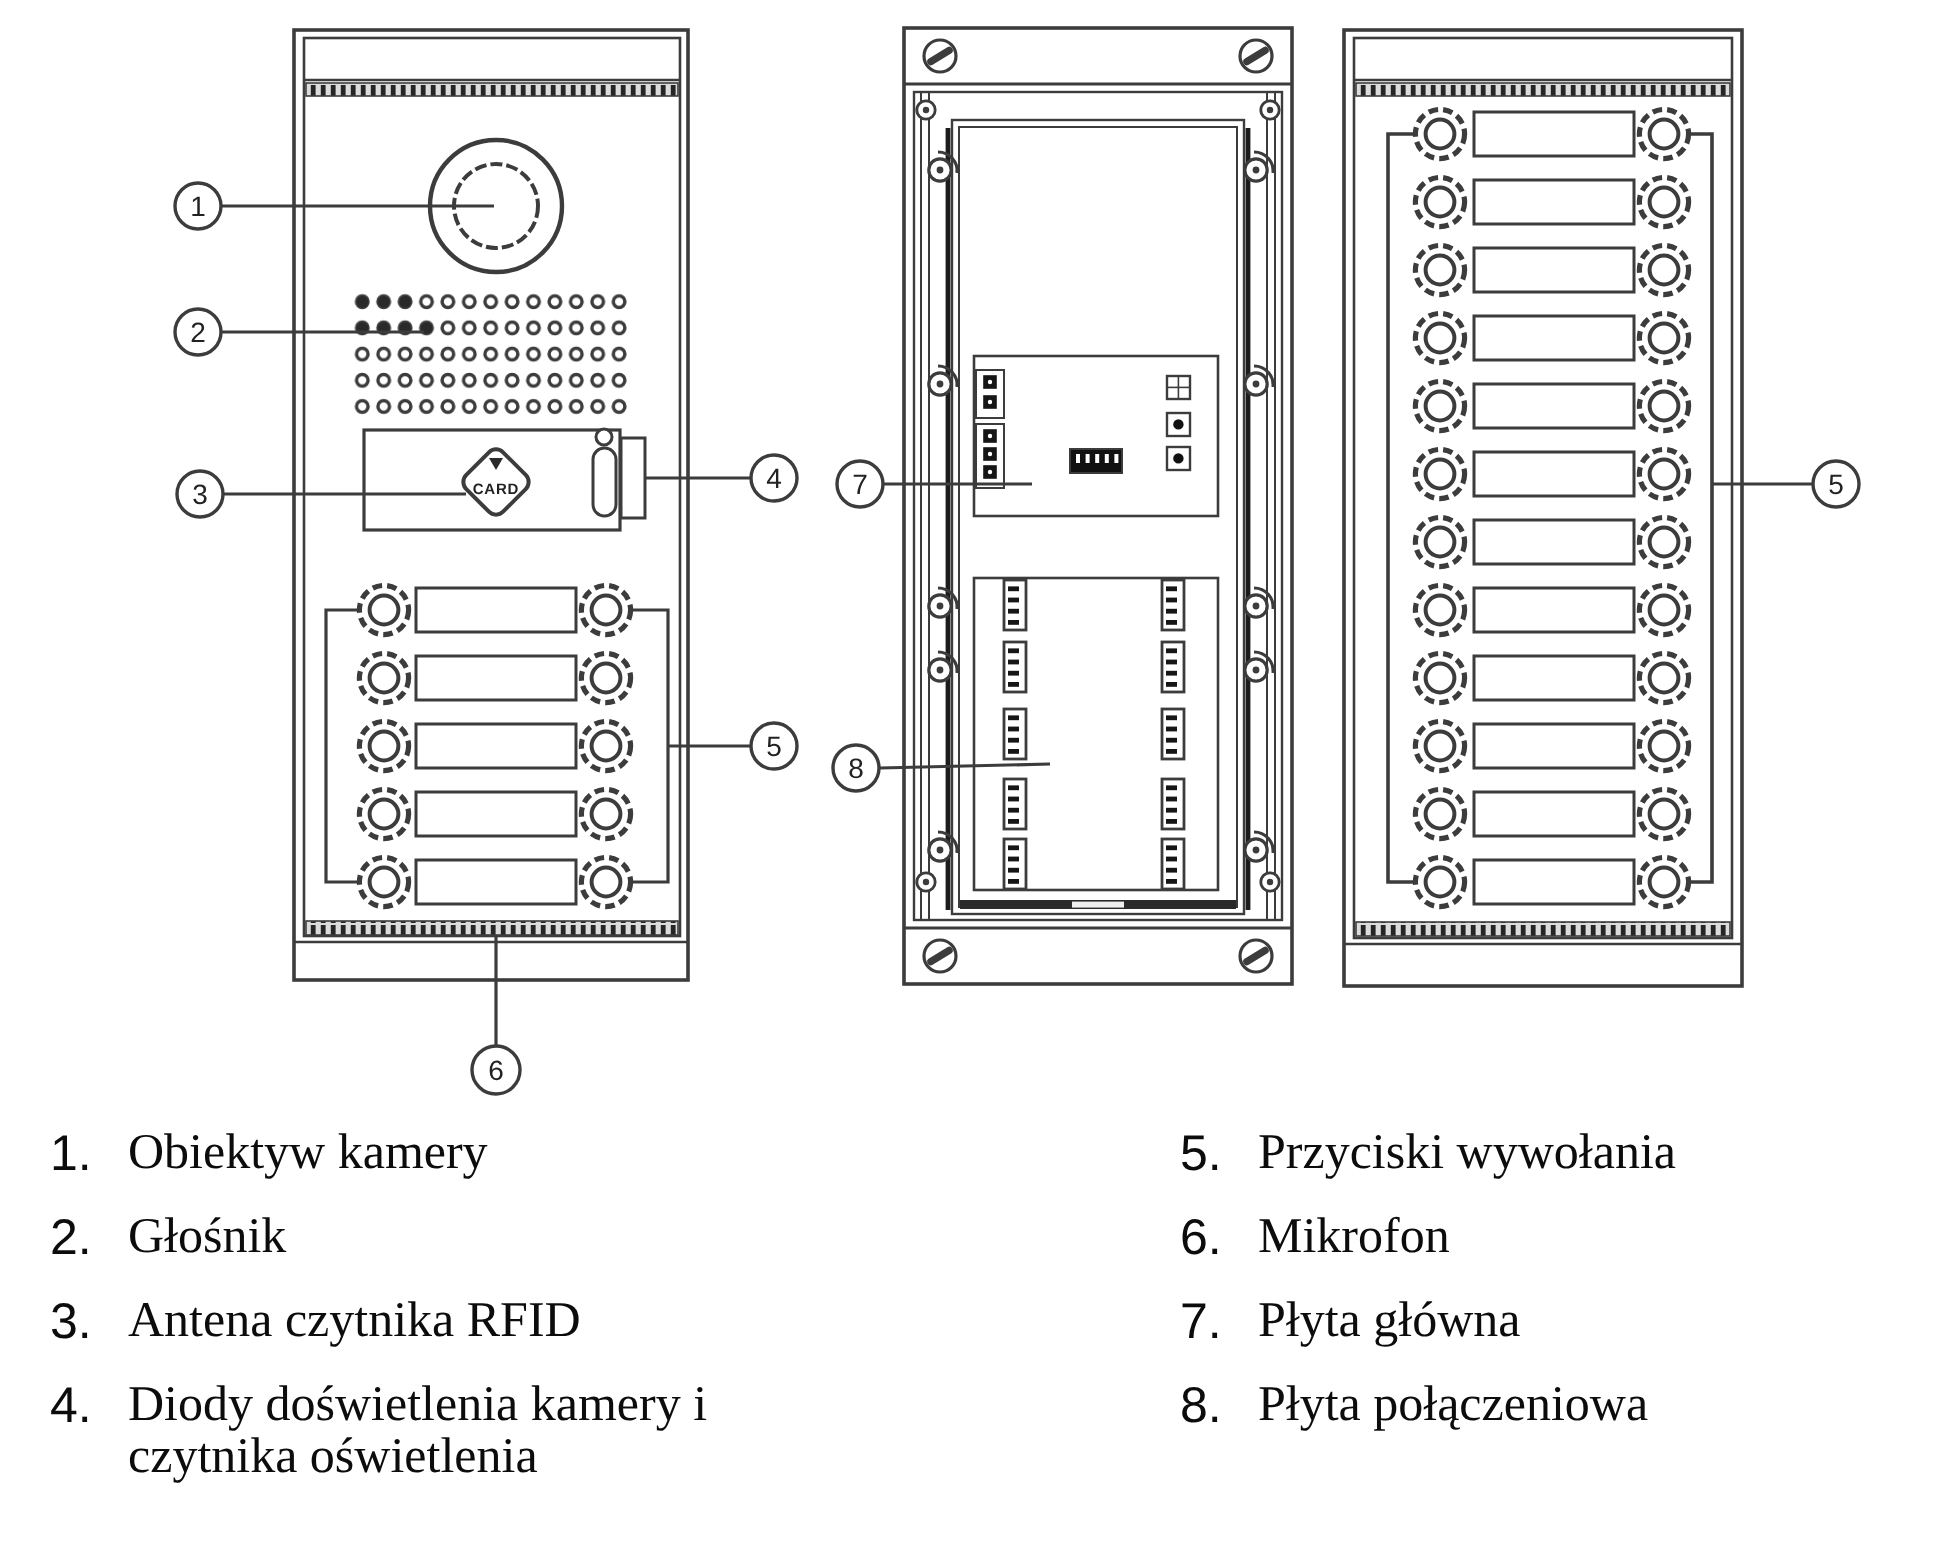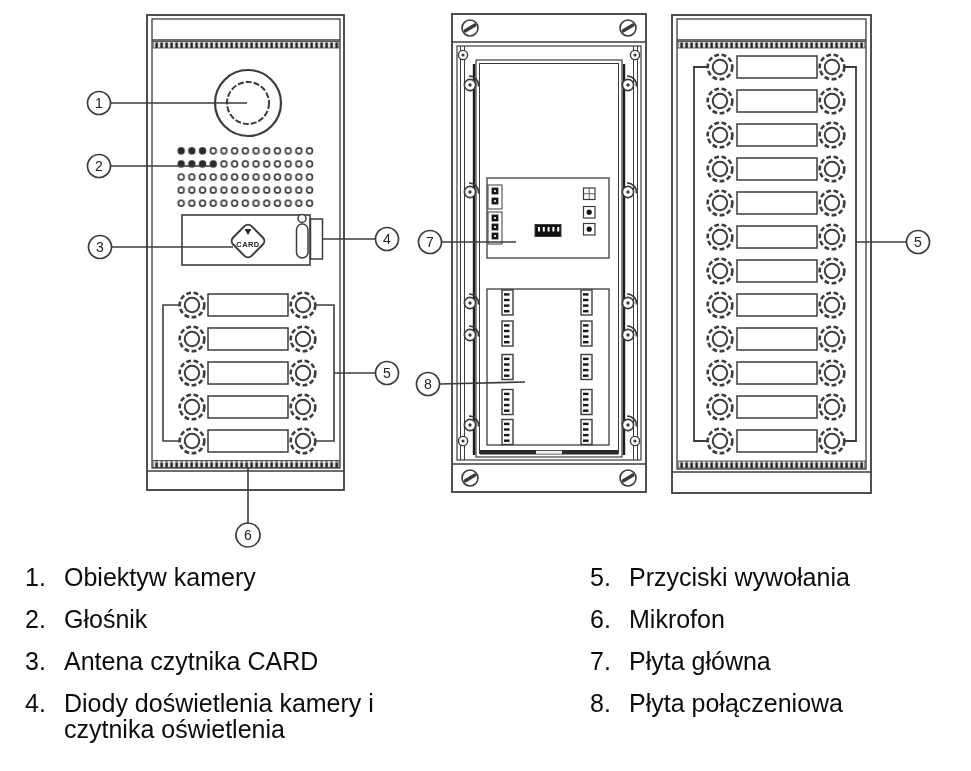--- a/index.html
+++ b/index.html
@@ -2,21 +2,21 @@
 <html><head>
 <meta charset="utf-8">
 <style>
   html,body{margin:0;padding:0;background:#ffffff;}
   #page{position:relative;width:971px;height:771px;background:#fff;overflow:hidden;
         font-family:"Liberation Sans",sans-serif;}
   #figure{position:absolute;left:0;top:0;}
   .legend-col{position:absolute;font-size:25px;color:#0c0c0c;}
   .legend-col .item{display:flex;line-height:26px;margin-bottom:16px;}
   .legend-col .num{flex:0 0 39px;}
-  .legend-col .txt{width:360px;}
+  .legend-col .txt{width:360px;font-family:Liberation Serif, serif;}
   #legend-left{left:25px;top:564px;}
   #legend-right{left:590px;top:564px;}
   svg .ln{stroke:#3c3c3c;fill:none;}
   svg text.co{font-family:"Liberation Sans",sans-serif;font-size:14px;fill:#222;
               text-anchor:middle;}
   svg text.card{font-family:"Liberation Sans",sans-serif;font-size:7.5px;font-weight:bold;
               fill:#222;text-anchor:middle;letter-spacing:.4px;}
 </style>
 </head>
 <body>
@@ -301,21 +301,21 @@
     <div class="item">
       <span class="num">1.</span>
       <span class="txt">Obiektyw kamery</span>
     </div>
     <div class="item">
       <span class="num">2.</span>
       <span class="txt">Głośnik</span>
     </div>
     <div class="item">
       <span class="num">3.</span>
-      <span class="txt">Antena czytnika CARD</span>
+      <span class="txt">Antena czytnika RFID</span>
     </div>
     <div class="item">
       <span class="num">4.</span>
       <span class="txt">Diody doświetlenia kamery i czytnika oświetlenia</span>
     </div>
   </div>
   <div id="legend-right" class="legend-col">
     <div class="item">
       <span class="num">5.</span>
       <span class="txt">Przyciski wywołania</span>

